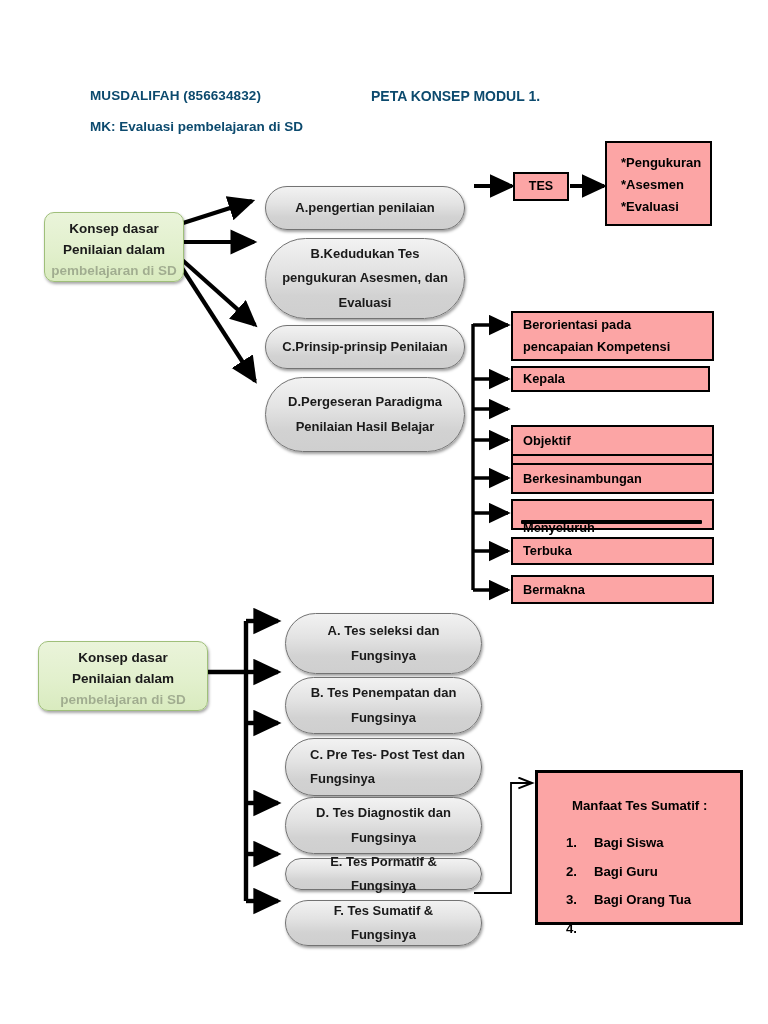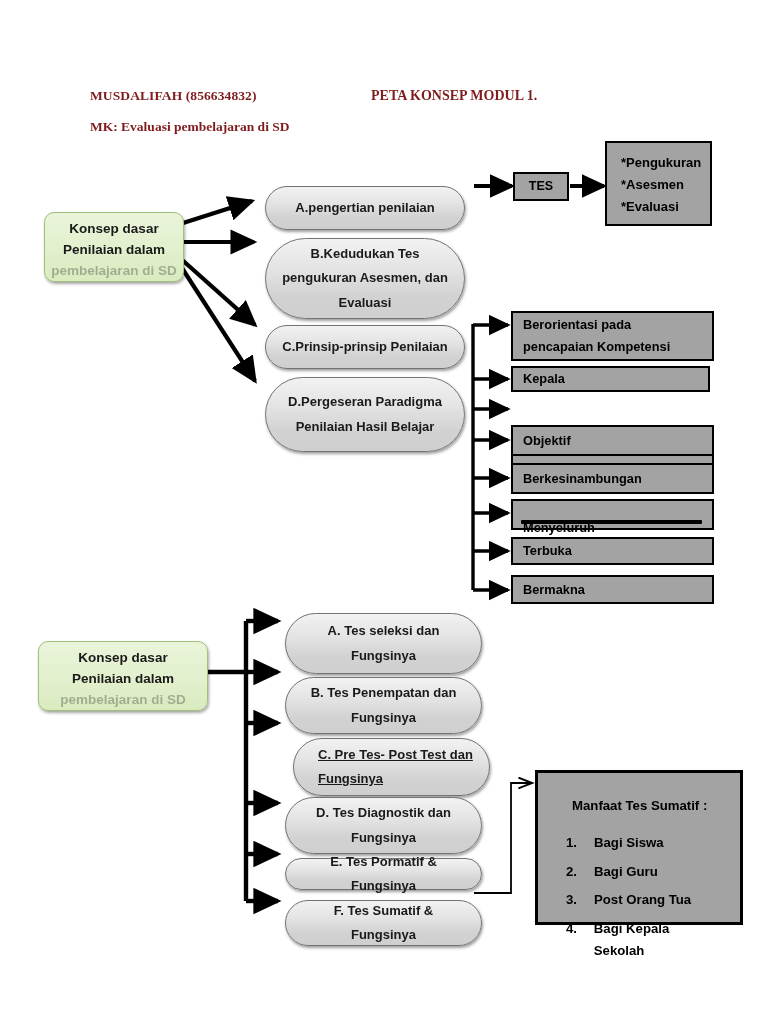--- a/index.html
+++ b/index.html
@@ -3,21 +3,21 @@
 <meta charset="utf-8">
 <style>
   html,body{margin:0;padding:0;}
   body{
     width:768px;height:1024px;background:#ffffff;
     font-family:"Liberation Sans", sans-serif;
     position:relative;overflow:hidden;
   }
   #canvas{position:absolute;inset:0;width:768px;height:1024px;}
 
-  .hdr{position:absolute;font-weight:bold;color:#7f1d1d;white-space:nowrap;font-family:Liberation Serif, serif;}
+  .hdr{position:absolute;font-weight:bold;color:#0c4a6e;white-space:nowrap;}
   #hdr-author{left:90px;top:88px;font-size:13.5px;letter-spacing:.1px;}
   #hdr-title{left:371px;top:88px;font-size:14px;}
   #hdr-course{left:90px;top:119px;font-size:13.5px;}
 
   
   .greenbox{
     position:absolute;border:1px solid #9fbf7a;border-radius:10px;
     background:linear-gradient(180deg,#eaf4da 0%, #e2f0cd 55%, #d9ebbf 100%);
     box-shadow:1px 2px 3px rgba(0,0,0,.35);
     overflow:hidden;
@@ -34,21 +34,21 @@
     background:linear-gradient(180deg,#f2f2f2 0%,#e3e3e3 40%,#d2d2d2 72%,#cfcfcf 100%);
     box-shadow:1px 2px 3px rgba(0,0,0,.38);
     display:flex;align-items:center;justify-content:center;
     text-align:center;font-weight:bold;font-size:13px;color:#1a1a1a;
     line-height:1.85;padding:0 14px;box-sizing:border-box;margin-top:22px;
   }
   .greypill.lefty{justify-content:flex-start;text-align:left;}
 
   
   .rect{
-    position:absolute;background:#a3a3a3;border:2.5px solid #000;
+    position:absolute;background:#fca5a5;border:2.5px solid #000;
     box-sizing:border-box;font-weight:bold;font-size:12.8px;color:#000;
     display:flex;align-items:center;line-height:1.7;
   }
   .rect.pad{padding:0 10px;}
   .rect.center{justify-content:center;}
 
   #box-tes{font-size:12.5px;justify-content:center;border-width:2.5px;}
 
   #box-asesmen{flex-direction:column;align-items:flex-start;justify-content:space-around;
     padding:9px 14px;font-size:13px;}
@@ -174,39 +174,38 @@
 </div>
 
 <div class="rect pad" style="left:511px;top:537px;width:203px;height:28px;">Terbuka</div>
 
 <div class="rect pad" style="left:511px;top:575px;width:203px;height:29px;">Bermakna</div>
 
 <div class="greypill" style="left:285px;top:591px;width:197px;height:61px;">A.   Tes seleksi dan Fungsinya</div>
 
 <div class="greypill" style="left:285px;top:655px;width:197px;height:57px;">B. Tes Penempatan dan Fungsinya</div>
 
-<div class="greypill lefty" style="left:293px;top:716px;width:197px;height:58px;padding-left:24px;text-decoration:underline;">C. Pre Tes- Post Test dan Fungsinya</div>
+<div class="greypill lefty" style="left:285px;top:716px;width:197px;height:58px;padding-left:24px;">C. Pre Tes- Post Test dan Fungsinya</div>
 
 <div class="greypill" style="left:285px;top:775px;width:197px;height:57px;">D. Tes Diagnostik dan Fungsinya</div>
 
 <div class="greypill" style="left:285px;top:836px;width:197px;height:32px;">E. Tes Pormatif &amp; Fungsinya</div>
 
 <div class="greypill" style="left:285px;top:878px;width:197px;height:46px;">F. Tes Sumatif &amp; Fungsinya</div>
 
 <div class="rect" id="box-manfaat" style="left:535px;top:770px;width:208px;height:155px;">
   <span class="mf-title">Manfaat Tes Sumatif :</span>
   <span class="mf-row">
     <span class="mf-num">1.</span>
     <span>Bagi Siswa</span>
   </span>
   <span class="mf-row">
     <span class="mf-num">2.</span>
     <span>Bagi Guru</span>
   </span>
   <span class="mf-row">
     <span class="mf-num">3.</span>
-    <span>Post Orang Tua</span>
+    <span>Bagi Orang Tua</span>
   </span>
   <span class="mf-row">
     <span class="mf-num">4.</span>
-    <span>Bagi Kepala Sekolah</span>
   </span>
 </div>
 
 </body></html>

